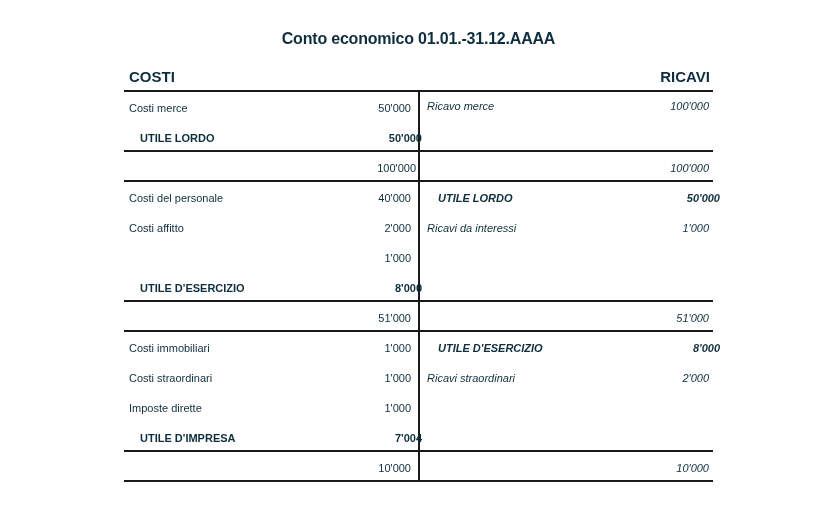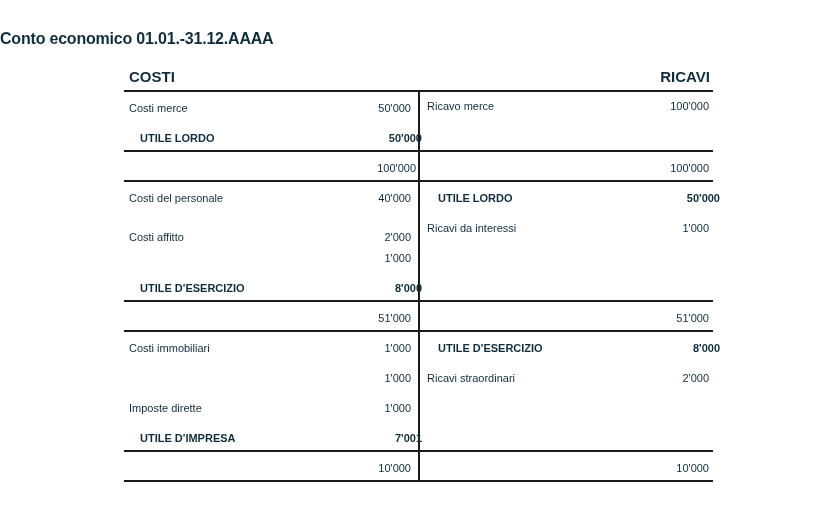--- a/index.html
+++ b/index.html
@@ -3,42 +3,42 @@
 <meta charset="utf-8">
 <style>
   html, body { margin: 0; padding: 0; background: #ffffff; }
   body {
     width: 837px; height: 505px; position: relative; overflow: hidden;
     font-family: "Liberation Sans", "DejaVu Sans", sans-serif;
     color: #0f2e3d;
   }
   .title {
     position: absolute; left: 0; top: 30px; width: 837px;
-    font-size: 16px; font-weight: bold; letter-spacing: -0.2px;
+    text-align: center; font-size: 16px; font-weight: bold; letter-spacing: -0.2px;
   }
   .hdr {
     position: absolute; top: 68px; font-size: 15px; font-weight: bold;
   }
   .hdr.left { left: 129px; }
   .hdr.right { right: 127px; }
   .hline {
     position: absolute; left: 124px; width: 589px; height: 1.5px; background: #1a1a1a;
   }
   .vline {
     position: absolute; left: 418px; top: 91px; width: 1.5px; height: 390px; background: #1a1a1a;
   }
   .row {
     position: absolute; height: 30px; line-height: 30px; font-size: 11px;
   }
   .row.l { left: 129px; width: 282px; }
   .row.r { left: 427px; width: 282px; }
   .row .label { position: absolute; left: 0; top: 0; white-space: nowrap; }
   .row .amt { position: absolute; right: 0; top: 0; white-space: nowrap; }
   .row.bold { font-weight: bold; margin-left: 11px; }
-  .row.r .label, .row.r .amt { top: -2px; }
+  .row.r .label, .row.r .amt { top: -2px; font-style: italic; }
 </style>
 </head>
 <body>
 
 <div class="title">Conto economico 01.01.-31.12.AAAA</div>
 
 <div class="hdr left">COSTI</div>
 <div class="hdr right">RICAVI</div>
 
 <div class="hline" style="top:90px"></div>
@@ -66,21 +66,21 @@
   <span class="amt" style="right:-5px">100'000</span>
 </div>
 <div class="row r" style="top:155px">
   <span class="amt">100'000</span>
 </div>
 
 <div class="row l" style="top:183px">
   <span class="label">Costi del personale</span>
   <span class="amt">40'000</span>
 </div>
-<div class="row l" style="top:222px">
+<div class="row l" style="top:213px">
   <span class="label">Costi affitto</span>
   <span class="amt">2'000</span>
 </div>
 <div class="row l" style="top:243px">
   <span class="amt">1'000</span>
 </div>
 <div class="row l bold" style="top:273px">
   <span class="label">UTILE D'ESERCIZIO</span>
   <span class="amt">8'000</span>
 </div>
@@ -97,29 +97,30 @@
 </div>
 <div class="row r" style="top:305px">
   <span class="amt">51'000</span>
 </div>
 
 <div class="row l" style="top:333px">
   <span class="label">Costi immobiliari</span>
   <span class="amt">1'000</span>
 </div>
 <div class="row l" style="top:363px">
+  <span class="label">Costi straordinari</span>
   <span class="amt">1'000</span>
 </div>
 <div class="row l" style="top:393px">
   <span class="label">Imposte dirette</span>
   <span class="amt">1'000</span>
 </div>
 <div class="row l bold" style="top:423px">
   <span class="label">UTILE D'IMPRESA</span>
-  <span class="amt">7'001</span>
+  <span class="amt">7'004</span>
 </div>
 <div class="row r bold" style="top:335px">
   <span class="label">UTILE D'ESERCIZIO</span>
   <span class="amt">8'000</span>
 </div>
 <div class="row r" style="top:365px">
   <span class="label">Ricavi straordinari</span>
   <span class="amt">2'000</span>
 </div>
 <div class="row l" style="top:453px">

